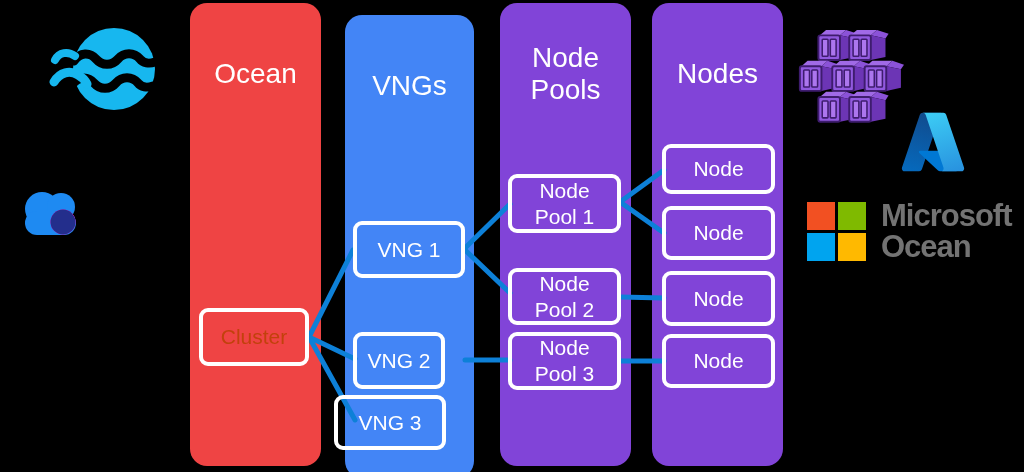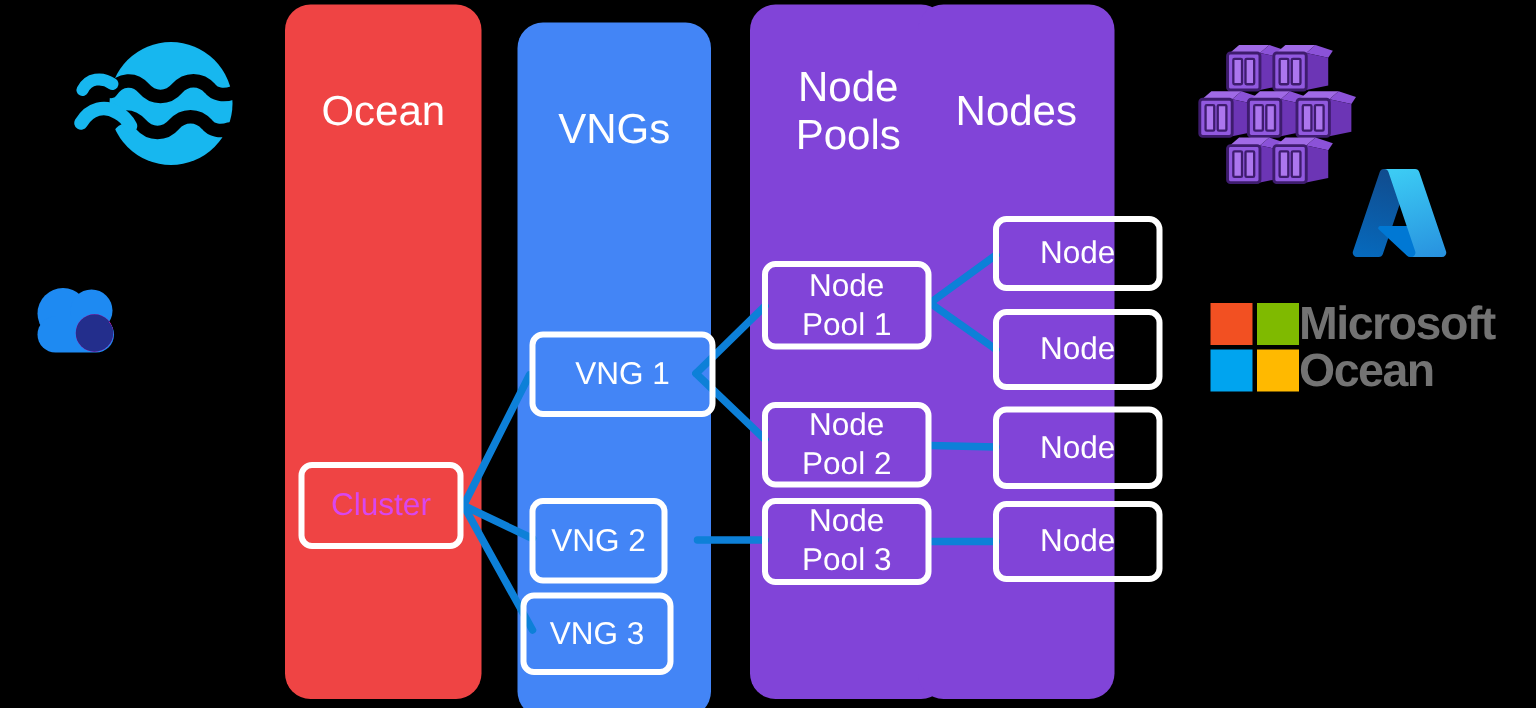--- a/index.html
+++ b/index.html
@@ -4,40 +4,40 @@
 <style>
   html,body{margin:0;padding:0;background:#000;}
   body{width:1024px;height:472px;overflow:hidden;font-family:"Liberation Sans",sans-serif;}
   .stage{position:relative;width:1024px;height:472px;background:#000;}
 
   
   .column{position:absolute;top:3px;height:463px;width:131px;border-radius:17px;}
   .col-ocean{left:190px;}
   .col-vngs{left:345px;width:129px;margin-top:12px;}
   .col-nodepools{left:500px;}
-  .col-nodes{left:612px;}
+  .col-nodes{left:652px;}
   .col-header{height:142px;display:flex;align-items:center;justify-content:center;
     color:#fff;font-size:28px;line-height:1.14;text-align:center;white-space:pre-line;}
 
   
   #connector-svg{position:absolute;left:0;top:0;width:1024px;height:472px;pointer-events:none;}
 
   
   #box-layer{position:absolute;left:0;top:0;width:1024px;height:472px;}
   .node-box{position:absolute;box-sizing:border-box;border:4px solid #fff;border-radius:9px;
     display:flex;align-items:center;justify-content:center;color:#fff;font-size:21px;
     line-height:1.22;text-align:center;white-space:pre-line;}
 
   
   .logo{position:absolute;}
   #spot-ocean-logo{left:48px;top:20px;}
   #spot-logo{left:18px;top:185px;}
   #container-cluster-icon{left:796px;top:26px;}
   #azure-a-icon{left:899px;top:108px;}
-  .ms-logo{position:absolute;left:807px;top:199px;display:flex;}
+  .ms-logo{position:absolute;left:807px;top:199px;display:flex;gap:15px;}
   .ms-squares{display:grid;grid-template-columns:28px 28px;grid-template-rows:28px 28px;gap:3px;margin-top:3px;}
   .ms-square{width:28px;height:28px;}
   .ms-text{font-weight:bold;font-size:31px;line-height:31px;letter-spacing:-1px;margin-top:1px;}
 </style>
 </head>
 <body style="background: rgb(0, 0, 0);">
 
 <div class="stage">
 
   <svg id="spot-ocean-logo" class="logo" width="130" height="100" viewBox="0 0 130 100">
@@ -86,24 +86,24 @@
       <line x1="464" y1="249" x2="510" y2="204" stroke="#0D80D8" stroke-width="5" stroke-linecap="round"></line>
       <line x1="464" y1="249" x2="510" y2="293" stroke="#0D80D8" stroke-width="5" stroke-linecap="round"></line>
       <line x1="465" y1="360" x2="510" y2="360" stroke="#0D80D8" stroke-width="5" stroke-linecap="round"></line>
       <line x1="620" y1="202" x2="664" y2="170" stroke="#0D80D8" stroke-width="5" stroke-linecap="round"></line>
       <line x1="620" y1="202" x2="664" y2="233" stroke="#0D80D8" stroke-width="5" stroke-linecap="round"></line>
       <line x1="620" y1="297" x2="664" y2="298" stroke="#0D80D8" stroke-width="5" stroke-linecap="round"></line>
       <line x1="620" y1="361" x2="664" y2="361" stroke="#0D80D8" stroke-width="5" stroke-linecap="round"></line>
     </svg>
 
   <div id="box-layer">
-      <div class="node-box" style="left: 199px; top: 308px; width: 110px; height: 58px; border-color: rgb(255, 255, 255); color: #d946ef;">Cluster</div>
-      <div class="node-box" style="left: 353px; top: 221px; width: 124px; height: 57px; border-color: rgb(255, 255, 255); color: rgb(255, 255, 255);">VNG 1</div>
+      <div class="node-box" style="left: 199px; top: 308px; width: 110px; height: 58px; border-color: rgb(255, 255, 255); color: #c2410c;">Cluster</div>
+      <div class="node-box" style="left: 353px; top: 221px; width: 112px; height: 57px; border-color: rgb(255, 255, 255); color: rgb(255, 255, 255);">VNG 1</div>
       <div class="node-box" style="left: 353px; top: 332px; width: 92px; height: 57px; border-color: rgb(255, 255, 255); color: rgb(255, 255, 255);">VNG 2</div>
-      <div class="node-box" style="left: 347px; top: 395px; width: 102px; height: 55px; border-color: rgb(255, 255, 255); color: rgb(255, 255, 255);">VNG 3</div>
+      <div class="node-box" style="left: 334px; top: 395px; width: 112px; height: 55px; border-color: rgb(255, 255, 255); color: rgb(255, 255, 255);">VNG 3</div>
       <div class="node-box" style="left: 508px; top: 174px; width: 113px; height: 59px; border-color: rgb(255, 255, 255); color: rgb(255, 255, 255);">Node
 Pool 1</div>
       <div class="node-box" style="left: 508px; top: 268px; width: 113px; height: 57px; border-color: rgb(255, 255, 255); color: rgb(255, 255, 255);">Node
 Pool 2</div>
       <div class="node-box" style="left: 508px; top: 332px; width: 113px; height: 58px; border-color: rgb(255, 255, 255); color: rgb(255, 255, 255);">Node
 Pool 3</div>
       <div class="node-box" style="left: 662px; top: 144px; width: 113px; height: 50px; border-color: rgb(255, 255, 255); color: rgb(255, 255, 255);">Node</div>
       <div class="node-box" style="left: 662px; top: 206px; width: 113px; height: 54px; border-color: rgb(255, 255, 255); color: rgb(255, 255, 255);">Node</div>
       <div class="node-box" style="left: 662px; top: 271px; width: 113px; height: 55px; border-color: rgb(255, 255, 255); color: rgb(255, 255, 255);">Node</div>
       <div class="node-box" style="left: 662px; top: 334px; width: 113px; height: 54px; border-color: rgb(255, 255, 255); color: rgb(255, 255, 255);">Node</div>

